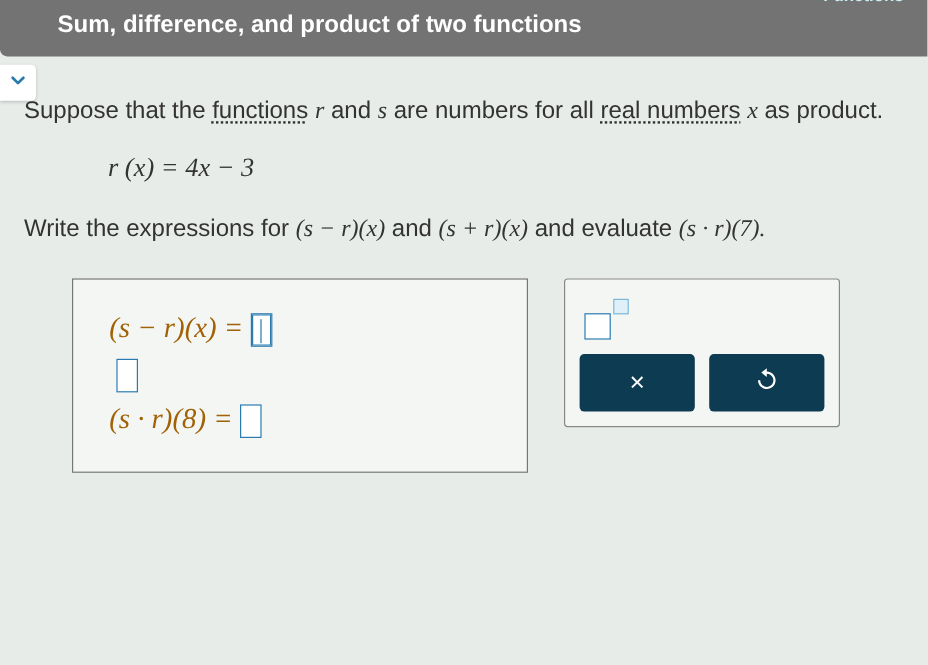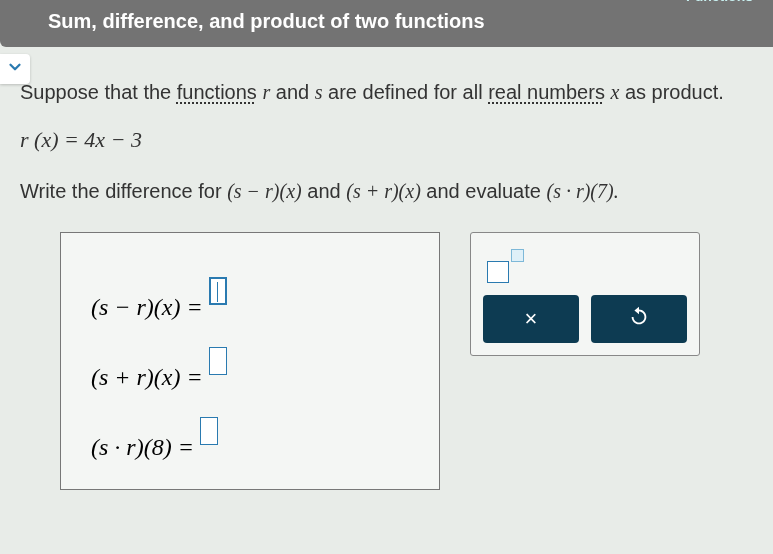--- a/index.html
+++ b/index.html
@@ -4,28 +4,28 @@
 <style>
 * { margin:0; padding:0; box-sizing:border-box; }
 body { font-family: Arial, Helvetica, sans-serif; background:#e8ece8; width:773px; height:554px; overflow:hidden; position:relative; }
 .header { background:#737373; color:#fff; padding:10px 0 14px 48px; font-size:20px; font-weight:bold; border-bottom-left-radius:6px; position:relative; }
 .header-top { font-size:14px; color:#c8f0f0; position:absolute; top:-12px; right:20px; }
 .chevron { position:absolute; left:0; top:54px; width:30px; height:30px; background:#fff; border-top-right-radius:4px; border-bottom-right-radius:4px; display:flex; align-items:center; justify-content:center; box-shadow:0 1px 3px rgba(0,0,0,0.2);}
 .chevron svg { width:18px; height:18px; }
 .content { padding:30px 20px 20px 20px; color:#333; }
 .intro { font-size:20px; line-height:1.5; margin-bottom:18px; }
 .u { text-decoration: underline dotted; text-underline-offset:3px; }
-.defs { margin-bottom:20px; font-size:22px; font-style:italic; font-family:'Times New Roman', serif; }
+.defs { margin-left:70px; margin-bottom:20px; font-size:22px; font-style:italic; font-family:'Times New Roman', serif; }
 .defs div { line-height:1.4; }
 .prompt2 { font-size:20px; margin-bottom:26px; line-height:1.5; }
 .math { font-family:'Times New Roman', serif; font-style:italic; white-space:nowrap; }
 .lower { display:flex; gap:30px; align-items:flex-start; padding-left:40px; }
 .answer-box { border:1px solid #777; background:#f4f6f4; padding:18px 40px 18px 30px; min-width:380px; }
 .answer-box .row { display:flex; align-items:center; font-size:24px; font-family:'Times New Roman', serif; color:#666; margin:10px 0; }
-.answer-box .row .math { color:#000000;margin-top:33px; }
+.answer-box .row .math { color:#a16207; }
 .slot { display:inline-block; width:18px; height:28px; border:1px solid #2a7ab0; background:#fff; vertical-align:middle; margin-left:6px; }
 .cursor-slot { box-shadow: inset 0 0 0 1px #2a7ab0; position:relative; }
 .cursor-slot::after { content:''; position:absolute; left:7px; top:4px; width:1px; height:20px; background:#2a7ab0; }
 .tool-panel { border:1px solid #888; background:#f4f6f4; padding:12px; width:230px; border-radius:3px; }
 .tool-top { display:flex; justify-content:flex-start; padding:4px 4px 12px 4px; }
 .exp-icon { position:relative; width:40px; height:34px; }
 .exp-base { width:22px; height:22px; border:1.5px solid #2a7ab0; position:absolute; left:0; bottom:0; background:#fff; }
 .exp-sup { width:13px; height:13px; border:1.5px solid #7db8d8; background:#dff0f8; position:absolute; right:3px; top:0; }
 .tool-bottom { display:flex; gap:12px; }
 .tool-btn { flex:1; height:48px; background:#0d3b52; border-radius:4px; display:flex; align-items:center; justify-content:center; color:#fff; font-size:22px; border:none; cursor:pointer; }
@@ -42,39 +42,38 @@
 <div class="chevron">
   <span>
     <svg viewBox="0 0 24 24">
         <path d="M6 9l6 6 6-6" fill="none" stroke="#2a7ab0" stroke-width="3" stroke-linecap="round" stroke-linejoin="round"></path>
       </svg>
   </span>
 </div>
 
 <div class="content">
   <p class="intro">
-    <span>Suppose that the </span><span class="u">functions</span><span> </span><span class="math">r</span><span> and </span><span class="math">s</span><span> are defined for all </span><span class="u">real numbers</span><span> </span><span class="math">x</span><span> as product.</span>
+    <span>Suppose that the </span><span class="u">functions</span><span> </span><span class="math">r</span><span> and </span><span class="math">s</span><span> are numbers for all </span><span class="u">real numbers</span><span> </span><span class="math">x</span><span> as product.</span>
   </p>
 
   <div class="defs">
     <div class="math">r (x) = 4x − 3</div>
   </div>
 
   <p class="prompt2">
-    <span>Write the difference for </span><span class="math">(s − r)(x)</span><span> and </span><span class="math">(s + r)(x)</span><span> and evaluate </span><span class="math">(s · r)(7).</span>
+    <span>Write the expressions for </span><span class="math">(s − r)(x)</span><span> and </span><span class="math">(s + r)(x)</span><span> and evaluate </span><span class="math">(s · r)(7).</span>
   </p>
 
   <div class="lower">
     <div class="answer-box">
       <div class="row">
         <span class="math">(s − r)(x) = </span>
         <span class="slot cursor-slot"></span>
       </div>
       <div class="row">
-        <span class="math">(s + r)(x) = </span>
         <span class="slot"></span>
       </div>
       <div class="row">
         <span class="math">(s · r)(8) = </span>
         <span class="slot"></span>
       </div>
     </div>
 
     <div class="tool-panel">
       <div class="tool-top">

